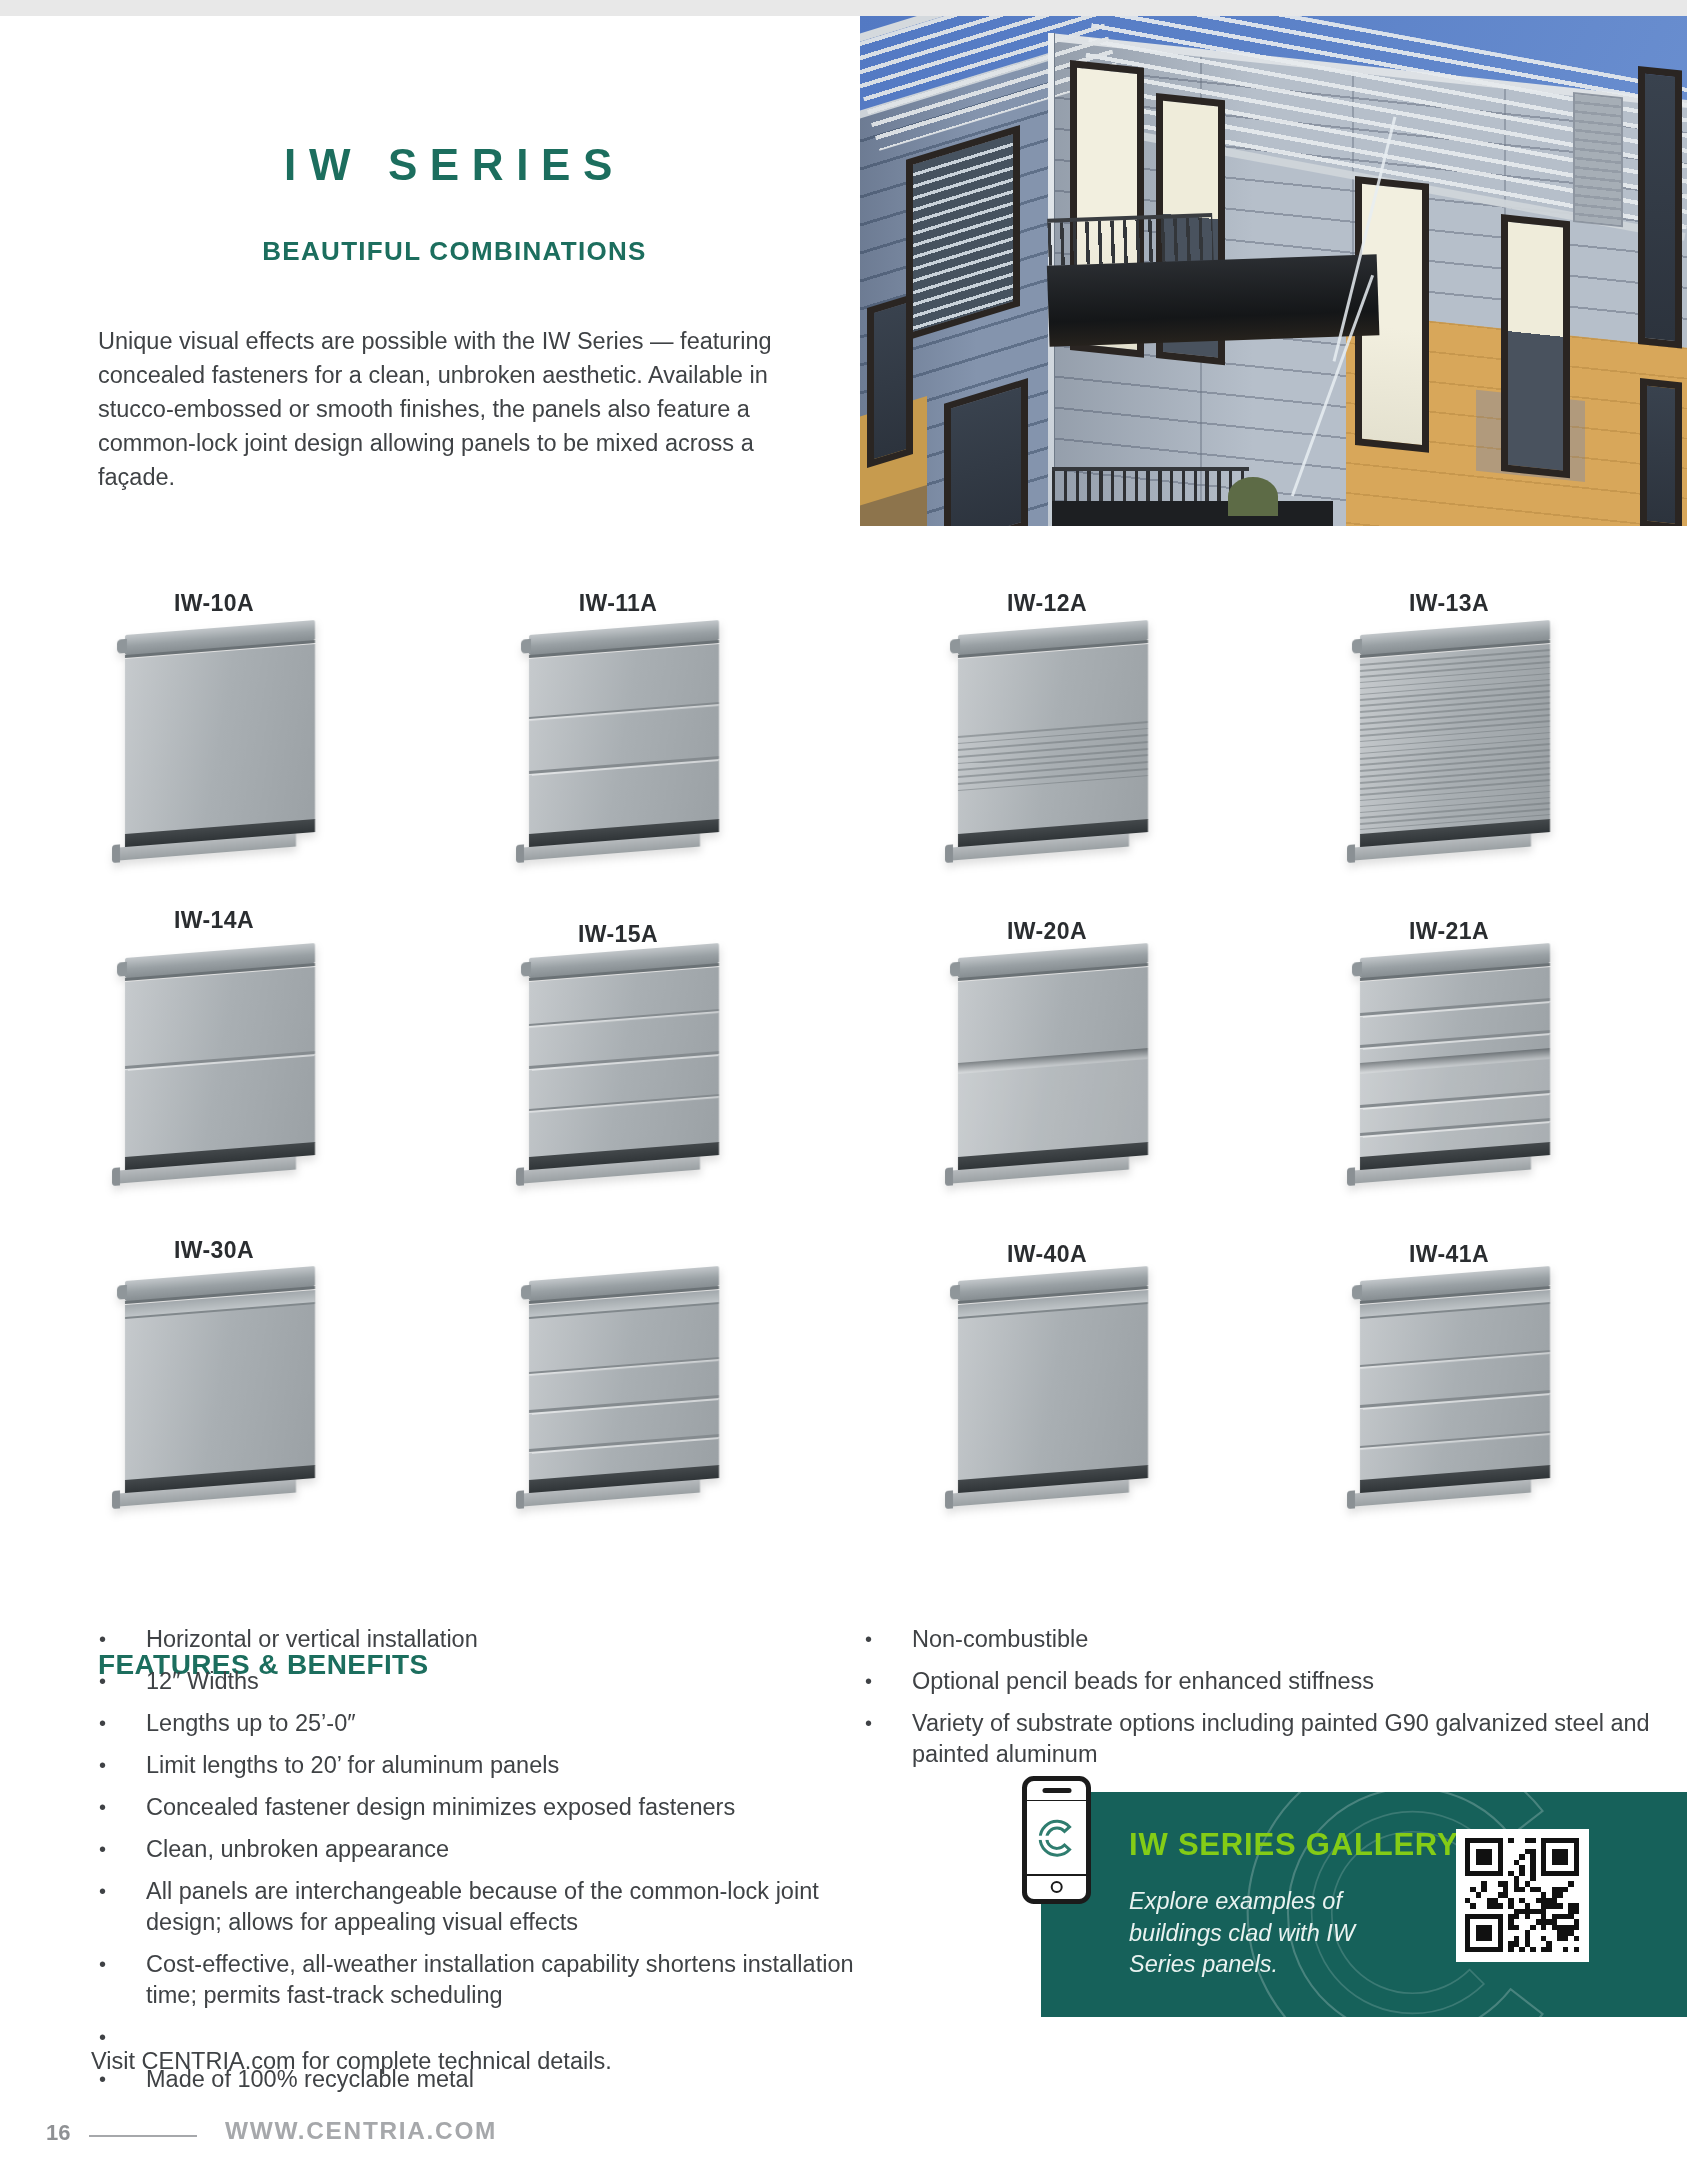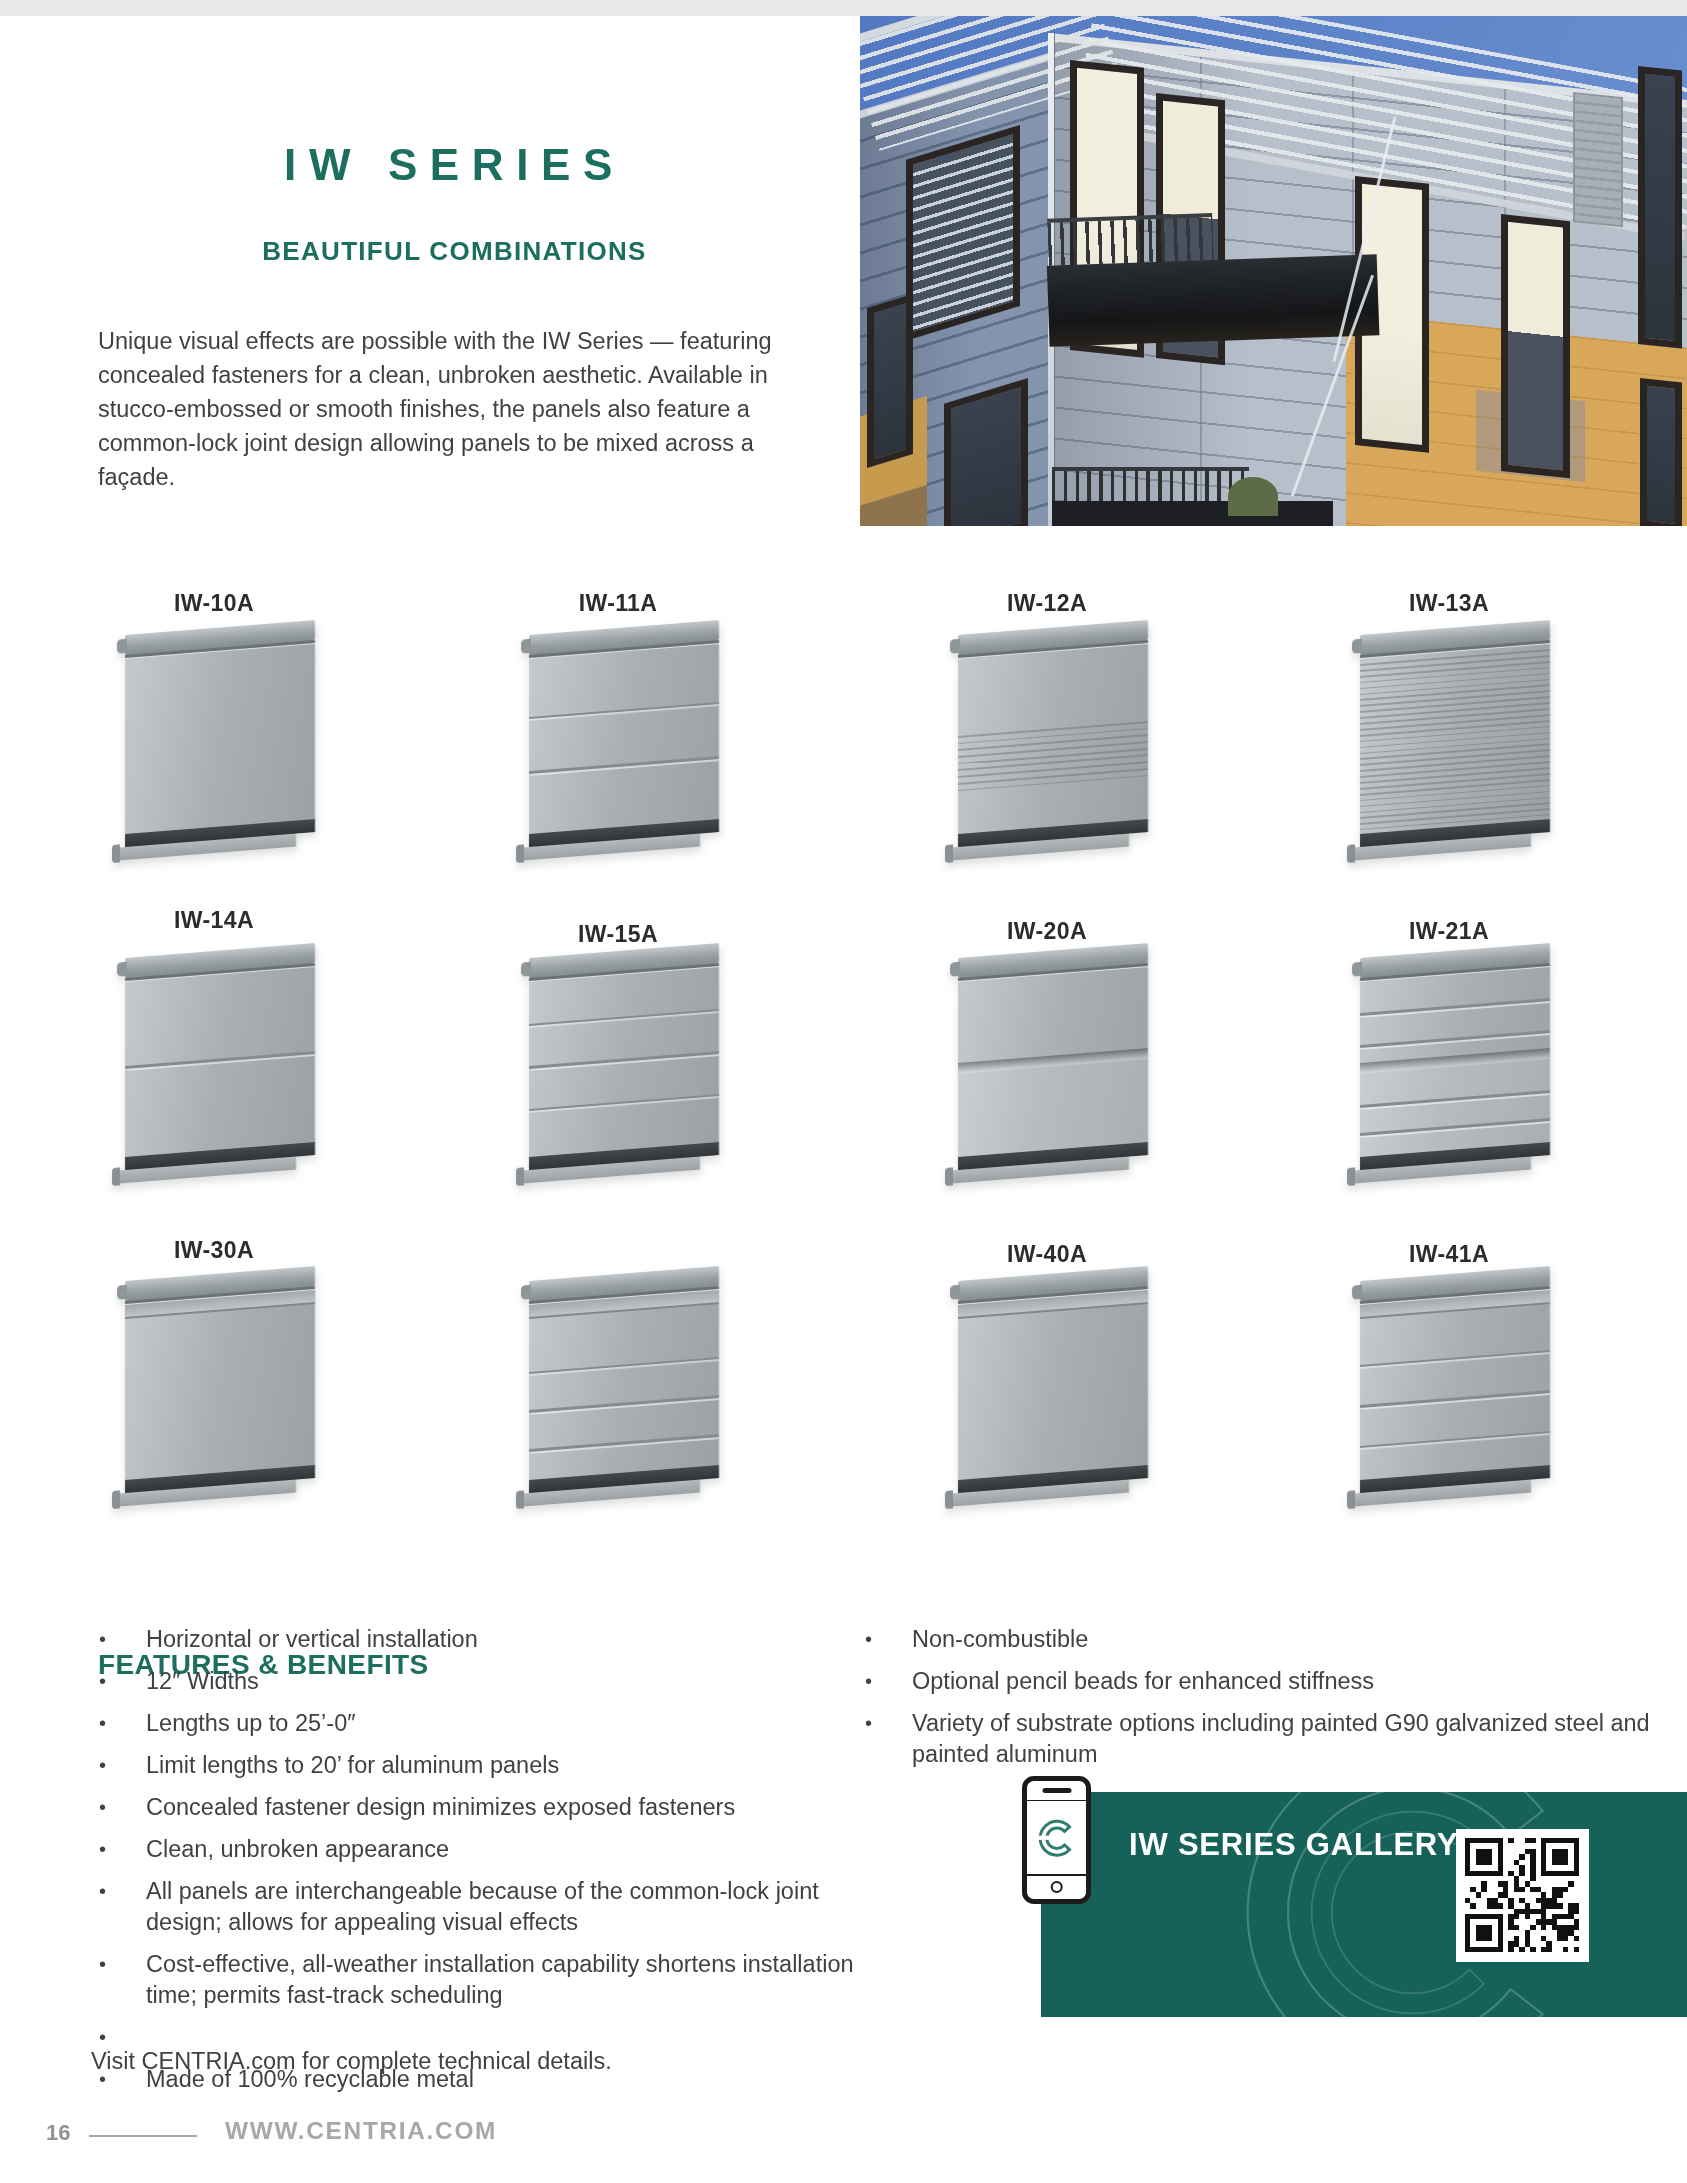--- a/index.html
+++ b/index.html
@@ -116,21 +116,21 @@
   .feat-col{position:absolute;top:1608px;font-size:23.5px;color:var(--text);}
   .feat-col.left{left:94px;width:761px;}
   .feat-col.right{left:860px;width:799px;}
   .feat-item{display:flex;margin-bottom:11px;line-height:1.32;}
   .feat-item .dot{flex:0 0 52px;text-align:left;padding-left:5px;font-size:20px;line-height:1.55;color:var(--text);}
 
   
   .banner{position:absolute;left:1041px;top:1776px;width:646px;height:225px;
     background:var(--banner);overflow:hidden;}
   .banner-title{position:absolute;left:88px;top:35px;font-size:31px;font-weight:bold;
-    letter-spacing:0.8px;color:#ffffff;}
+    letter-spacing:0.8px;color:#84cc16;}
   .banner-desc{position:absolute;left:88px;top:94px;width:290px;font-size:23.5px;
     font-style:italic;line-height:1.35;color:#e9f2f0;}
   .watermark{position:absolute;left:178px;top:-73px;width:387px;height:387px;}
   .qr-box{position:absolute;left:415px;top:37px;width:133px;height:133px;background:#ffffff;padding:9.3px;}
   .phone{position:absolute;left:1022px;top:1760px;width:69px;height:128px;background:#ffffff;
     border:5px solid #1b1b1b;border-radius:11.8px;z-index:5;}
   .phone .speaker{position:absolute;left:50%;top:6.7px;transform:translateX(-50%);
     width:29px;height:5px;border-radius:2.5px;background:#1b1b1b;}
   .phone .screen-top{position:absolute;left:-0.8px;right:-0.8px;top:18.5px;height:1.7px;background:#1b1b1b;}
   .phone .screen-bot{position:absolute;left:-0.8px;right:-0.8px;bottom:23.5px;height:1.7px;background:#1b1b1b;}
@@ -397,20 +397,21 @@
         <span>Variety of substrate options including painted G90 galvanized steel and painted aluminum</span>
       </div>
     </div>
 
   <div class="banner">
     <svg class="watermark" viewBox="0 0 460 460">
       <path id="wm-c" fill="none" stroke="rgba(255,255,255,0.22)" stroke-width="2.5" d="M 384.5 350.7 A 196 196 0 1 1 384.5 109.3 L 346.6 138.9 A 148 148 0 1 0 346.6 321.1 Z"></path>
       <path id="wm-c2" fill="none" stroke="rgba(255,255,255,0.16)" stroke-width="2" d="M 314.9 314.9 A 120 120 0 1 1 314.9 145.1 L 297.9 162.1 A 96 96 0 1 0 297.9 297.9 Z"></path>
     </svg>
     <div class="banner-title">IW SERIES GALLERY</div>
+    <div class="banner-desc">Explore examples of buildings clad with IW Series panels.</div>
     <div class="qr-box">
       <svg id="qr-svg" width="114" height="114" viewBox="0 0 21 21" shape-rendering="crispEdges">
           <rect x="0" y="0" width="1" height="1" fill="#111111"></rect>
           <rect x="1" y="0" width="1" height="1" fill="#111111"></rect>
           <rect x="2" y="0" width="1" height="1" fill="#111111"></rect>
           <rect x="3" y="0" width="1" height="1" fill="#111111"></rect>
           <rect x="4" y="0" width="1" height="1" fill="#111111"></rect>
           <rect x="5" y="0" width="1" height="1" fill="#111111"></rect>
           <rect x="6" y="0" width="1" height="1" fill="#111111"></rect>
           <rect x="8" y="0" width="1" height="1" fill="#111111"></rect>

